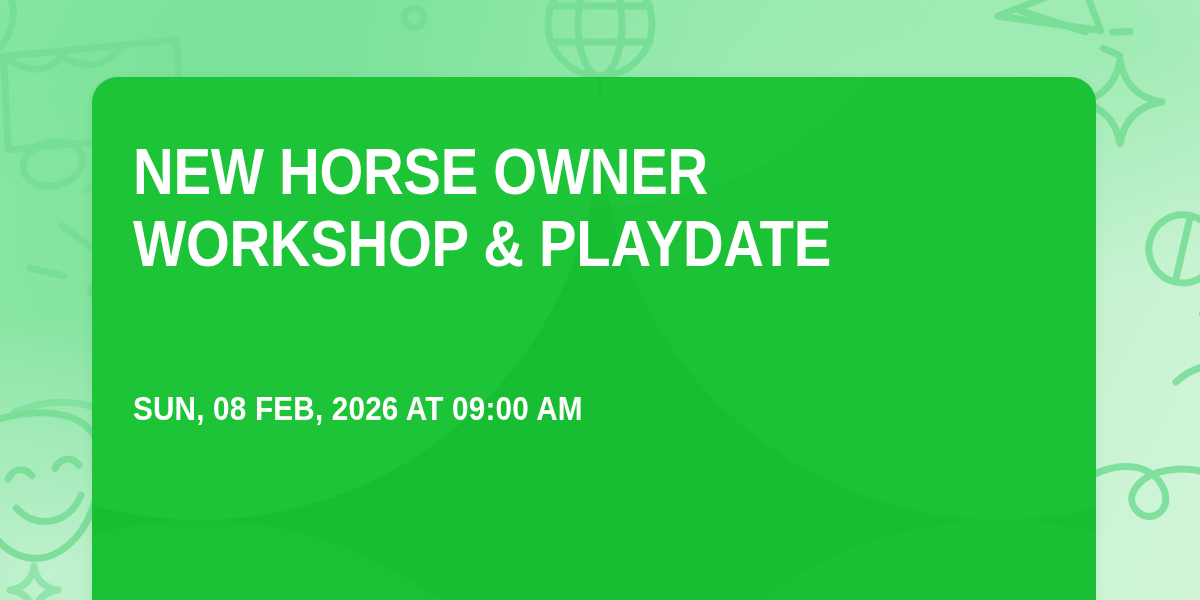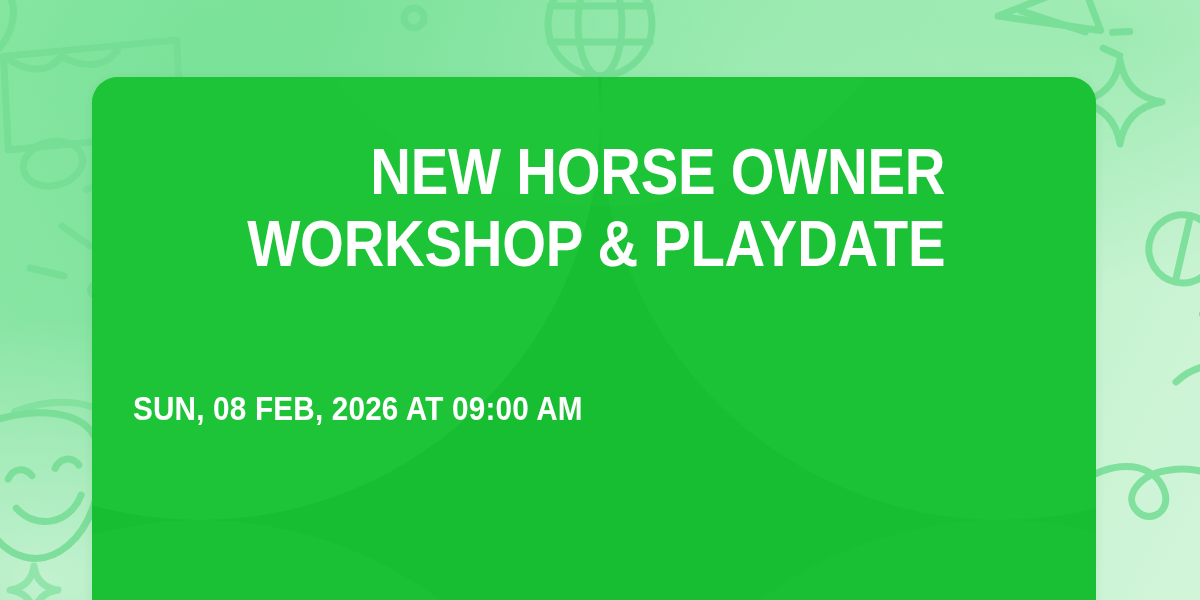--- a/index.html
+++ b/index.html
@@ -10,21 +10,20 @@
     overflow: hidden;
     font-family: "Liberation Sans", sans-serif;
   }
 
   #stage {
     position: relative;
     width: 1200px;
     height: 600px;
     overflow: hidden;
     background: #8ae6a4;
-    text-align: right;
   }
 
   
   .bg-base {
     position: absolute;
     inset: 0;
     background:
       linear-gradient(118deg,
         #8fe8a8 0%,
         #84e3a0 22%,

